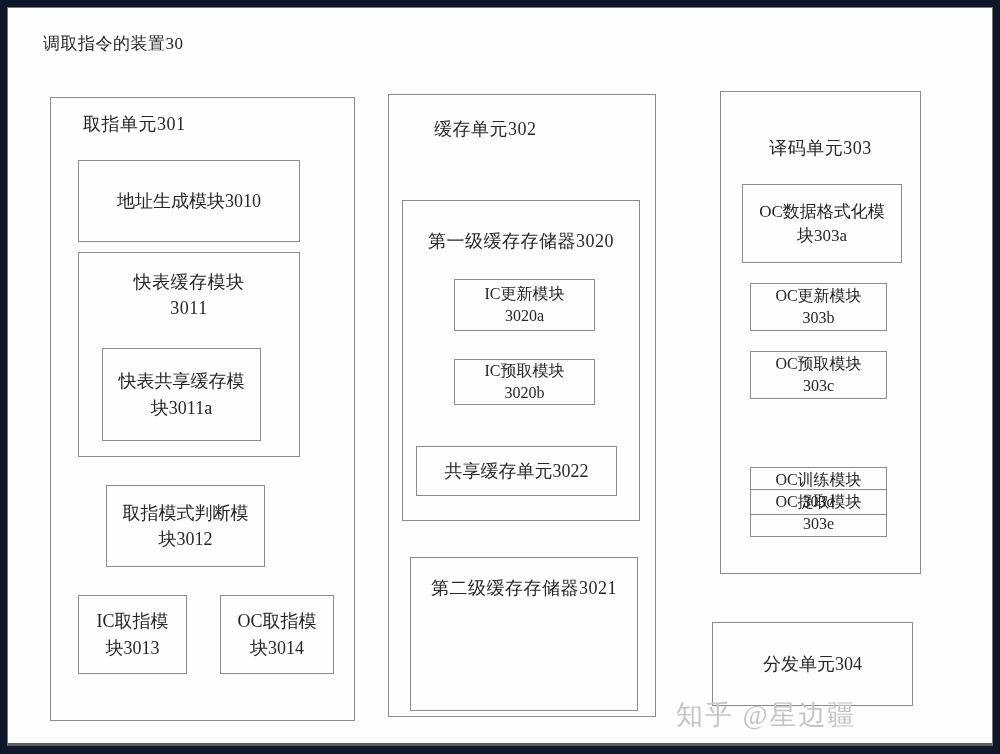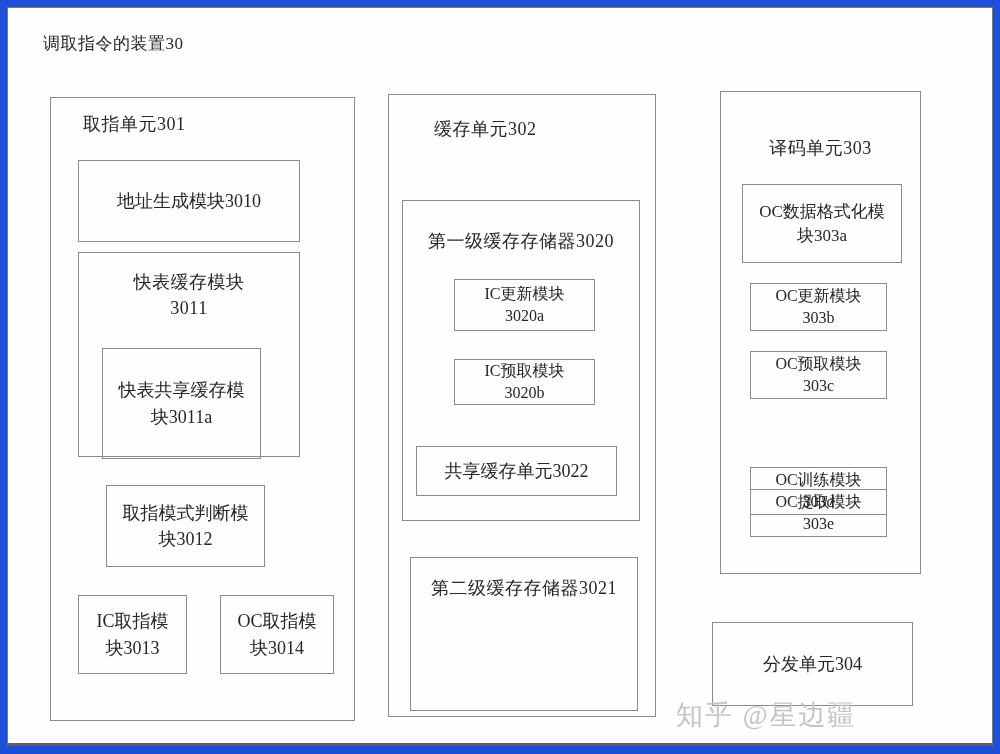--- a/index.html
+++ b/index.html
@@ -1,17 +1,17 @@
 <!DOCTYPE html>
 <html><head>
 <meta charset="utf-8">
 <style>
   html,body { margin:0; padding:0; background:#e9e9e9; }
   .stage {
-    position:relative; width:1000px; height:754px; background:#1d4ed8;
+    position:relative; width:1000px; height:754px; background:#0f172a;
     font-family:"Liberation Serif","DejaVu Serif",serif; color:#262626;
     overflow:hidden;
   }
   .frame {
     position:absolute; left:7px; top:7px; width:984px; height:735px;
     border:1px solid #777777; border-bottom:3px solid #5e5e5e;
     background:#fefefe;
   }
   .diagram-title {
     position:absolute; left:42px; top:31px; font-size:17px; letter-spacing:0.5px;
@@ -41,21 +41,21 @@
     <div class="diagram-title" style="left:35px; top:24px;">调取指令的装置30</div>
 
     <div class="box" style="left:42px; top:89px; width:305px; height:624px;">
       <div class="unit-label" style="left:32px; top:14px;">取指单元301</div>
 
       <div class="box center mod" style="left:27px; top:62px; width:222px; height:82px;">地址生成模块3010</div>
 
       <div class="box" style="left:27px; top:154px; width:222px; height:205px;">
         <div class="unit-label centered-label" style="top:16px; white-space:pre-line; text-align:center; line-height:1.45;">快表缓存模块
 3011</div>
-        <div class="box center mod" style="left:23px; top:95px; width:159px; height:111px;">快表共享缓存模
+        <div class="box center mod" style="left:23px; top:95px; width:159px; height:93px;">快表共享缓存模
 块3011a</div>
       </div>
 
       <div class="box center mod" style="left:55px; top:387px; width:159px; height:82px;">取指模式判断模
 块3012</div>
 
       <div class="box center mod" style="left:27px; top:497px; width:109px; height:79px;">IC取指模
 块3013</div>
 
       <div class="box center mod" style="left:169px; top:497px; width:114px; height:79px;">OC取指模

